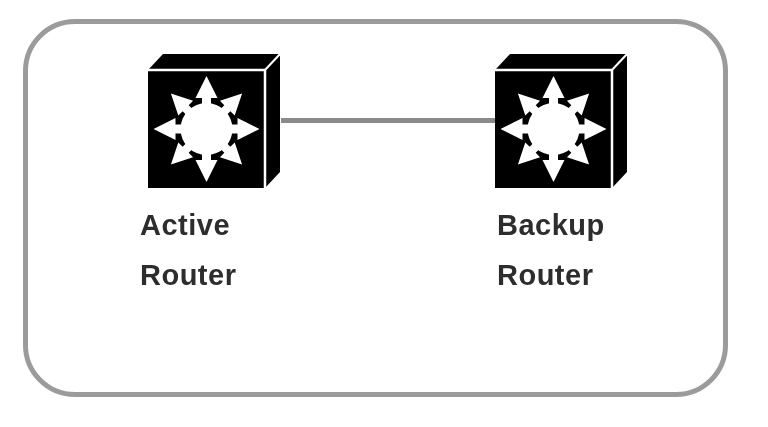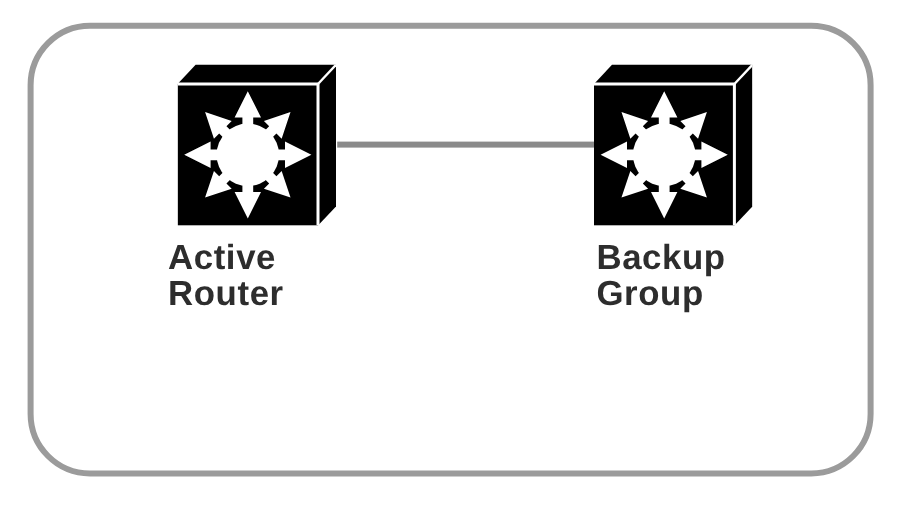--- a/index.html
+++ b/index.html
@@ -43,21 +43,21 @@
   .node-backup { left: 495px; top: 52px; }
   .router-svg {
     display: block;
     width: 132px;
     height: 136px;
   }
   .node-label {
     position: absolute;
     font-size: 29px;
     font-weight: bold;
-    line-height: 30px;
+    line-height: 50px;
     letter-spacing: 0.5px;
     color: #2d2d2d;
     white-space: pre-line;
   }
   .label-active { left: 140px; top: 200px; }
   .label-backup { left: 497px; top: 200px; }
   .caption {
     position: absolute;
     left: 23px;
     top: 328px;
@@ -124,16 +124,16 @@
   <div class="node node-backup">
     <svg class="router-svg" viewBox="0 0 132 136">
       <use href="#router-symbol"></use>
     </svg>
   </div>
 
   <div class="node-label label-active">Active
 Router</div>
 
   <div class="node-label label-backup">Backup
-Group</div>
+Router</div>
 
 
 </div>
 
 </body></html>

